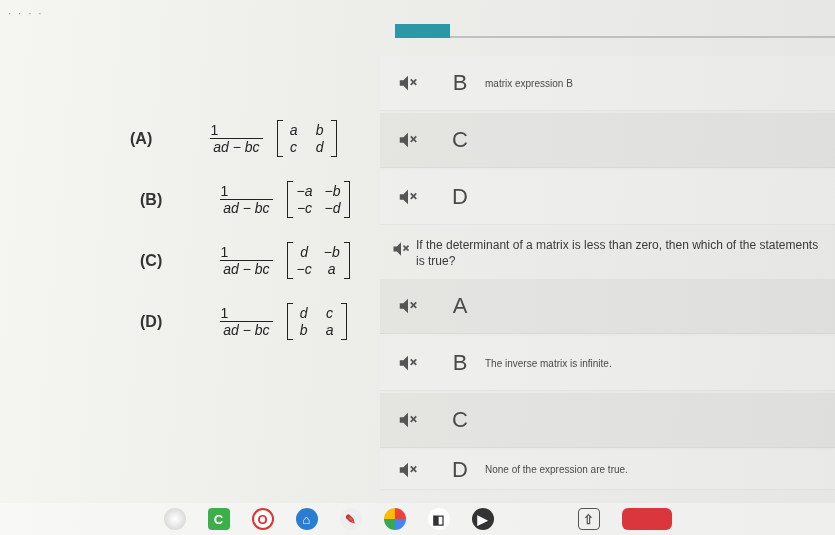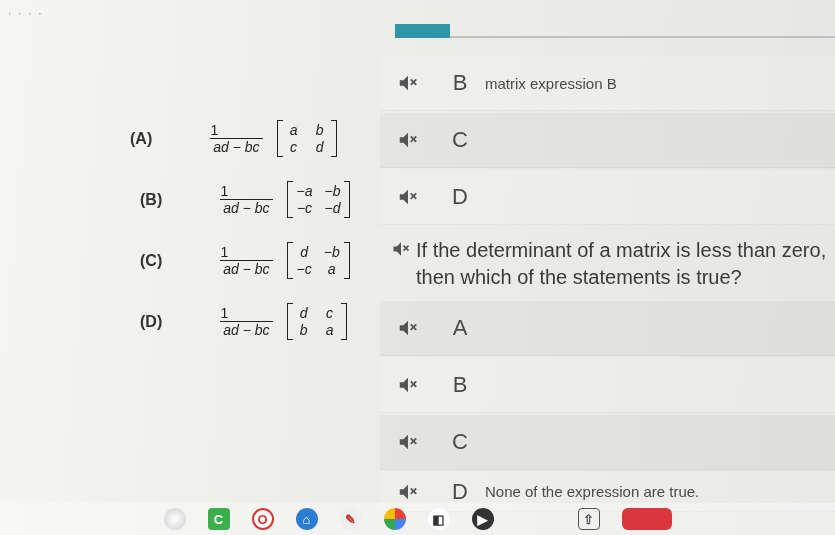--- a/index.html
+++ b/index.html
@@ -53,28 +53,28 @@
     }
     .speaker-cell svg { width: 22px; height: 22px; }
     .letter-cell {
       width: 50px;
       font-size: 22px;
       color: #4a4a4a;
       text-align: center;
     }
     .text-cell {
       flex: 1;
-      font-size: 15px;
+      font-size: 10px;
       color: #4a4a4a;
       padding-right: 6px;
     }
     .question-block {
       display: flex;
       padding: 10px 6px 10px 6px;
-      font-size: 20px;
+      font-size: 12px;
       color: #3a3a3a;
       line-height: 1.35;
     }
     .question-block .qicon {
       width: 30px; flex-shrink:0;
       padding-top:2px;
       display:flex; justify-content:center;
     }
     .question-block .qtext { flex:1; }
     .option {
@@ -291,20 +291,21 @@
 
     <div class="answer-row">
       <div class="speaker-cell">
         <svg viewBox="0 0 24 24" fill="#555">
             <path d="M3 9v6h4l5 5V4L7 9H3z"></path>
             <line x1="15" y1="8" x2="21" y2="14" stroke="#555" stroke-width="2"></line>
             <line x1="21" y1="8" x2="15" y2="14" stroke="#555" stroke-width="2"></line>
           </svg>
       </div>
       <div class="letter-cell">B</div>
+      <div class="text-cell">The inverse matrix is infinite.</div>
     </div>
 
     <div class="answer-row alt">
       <div class="speaker-cell">
         <svg viewBox="0 0 24 24" fill="#555">
             <path d="M3 9v6h4l5 5V4L7 9H3z"></path>
             <line x1="15" y1="8" x2="21" y2="14" stroke="#555" stroke-width="2"></line>
             <line x1="21" y1="8" x2="15" y2="14" stroke="#555" stroke-width="2"></line>
           </svg>
       </div>

